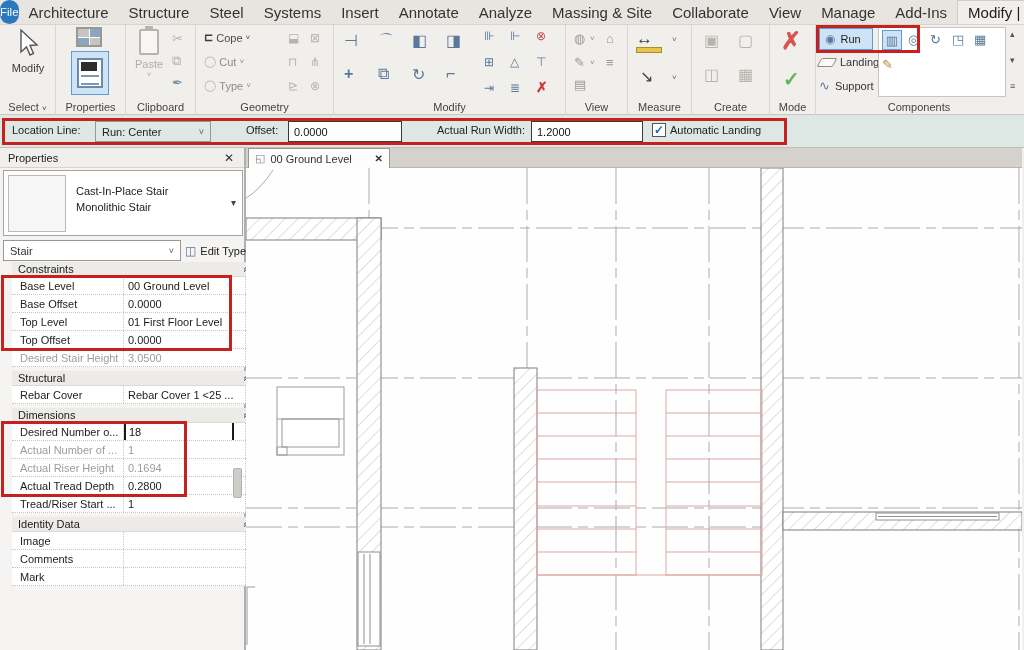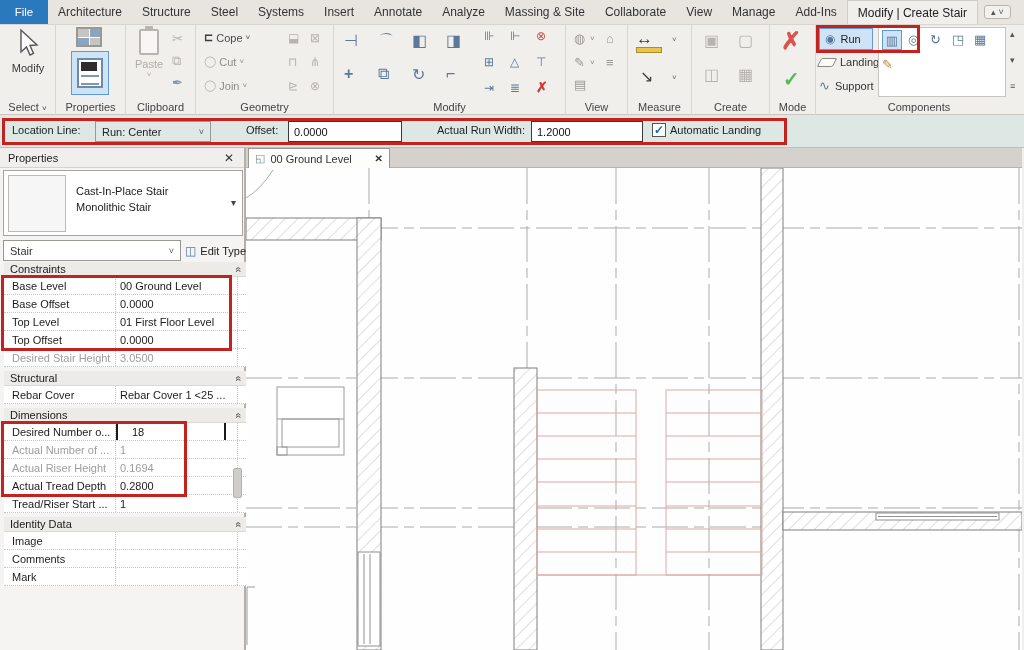--- a/index.html
+++ b/index.html
@@ -1,22 +1,22 @@
 <!DOCTYPE html>
 <html><head>
 <meta charset="utf-8">
 <style>
   * { margin:0; padding:0; box-sizing:border-box; }
   html,body { width:1024px; height:650px; font-family:"Liberation Sans", sans-serif; }
   #app { position:relative; width:1024px; height:650px; background:#f1efec; overflow:hidden; font-size:11px; color:#333; }
 
   
   .tabbar { position:absolute; left:0; top:0; width:1024px; height:25px; background:#e8e5e1; border-bottom:1px solid #d8d5d0; display:flex; align-items:stretch; }
-  .file-tab { width:48px; background:#2a78bd; color:#fff; display:flex; align-items:center; justify-content:center; font-size:11.5px; }
-  .rtab { padding:0 10px; display:flex; align-items:center; color:#333; font-size:12px; white-space:nowrap; }
+  .file-tab { width:48px; background:#2a78bd; color:#fff; display:flex; align-items:center; justify-content:center; font-size:11.5px;border-radius:11px; }
+  .rtab { padding:0 10px; display:flex; align-items:center; color:#333; font-size:15px; white-space:nowrap; }
   .rtab.ctx { background:#f1efec; border:1px solid #d0cdc8; border-bottom:none; color:#222; }
   .ribbon-toggle { margin-left:6px; align-self:center; display:flex; align-items:center; gap:3px; border:1px solid #b9b6b1; border-radius:3px; background:#f3f1ee; padding:1px 6px; font-size:9px; color:#555; }
 
   
   .ribbon { position:absolute; left:0; top:25px; width:1024px; height:90px; background:#f1efec; border-bottom:1px solid #c9c6c1; }
   .panel { position:absolute; top:0; height:90px; border-right:1px solid #d9d6d1; }
   .panel-label { position:absolute; left:0; right:0; bottom:2px; text-align:center; color:#444; font-size:11px; white-space:nowrap; }
   .bigbtn { position:absolute; display:flex; flex-direction:column; align-items:center; color:#3a3a3a; }
   .ico { display:inline-block; text-align:center; color:#5a789a; }
   .ico.gray { color:#9a9894; }
@@ -54,30 +54,30 @@
   .typesel { position:absolute; left:3px; top:22px; width:240px; height:66px; background:#fff; border:1px solid #a6a3a0; }
   .thumb { position:absolute; left:4px; top:4px; width:58px; height:57px; background:#f6f6f6; border:1px solid #bdbab6; }
   .typesel .l1 { position:absolute; left:72px; top:14px; color:#222; }
   .typesel .l2 { position:absolute; left:72px; top:30px; color:#222; }
   .typesel .ar { position:absolute; right:6px; top:26px; color:#444; font-size:10px; }
   .filter-row { position:absolute; left:0; top:92px; width:246px; height:22px; }
   .filter-combo { position:absolute; left:3px; top:0; width:178px; height:21px; border:1px solid #9a9793; background:#fff; display:flex; align-items:center; padding:0 6px; }
   .filter-combo .chev { margin-left:auto; color:#555; font-size:9px; }
   .edittype { position:absolute; left:185px; top:0; height:21px; display:flex; align-items:center; gap:4px; color:#222; }
   .edittype .ei { color:#5a789a; font-size:12px; }
-  .pgrid { position:absolute; left:4px; top:114px; width:246px;text-align:right; }
+  .pgrid { position:absolute; left:12px; top:114px; width:246px;text-align:right; }
   .sect-h { height:15px; background:#edebe8; display:flex; align-items:center; padding-left:6px; color:#1a1a1a; border-bottom:1px solid #dcd9d5; }
   .sect-h .chv { margin-left:auto; margin-right:8px; transform:rotate(90deg); font-size:10px; color:#444; }
   .sect { margin-bottom:4px; background:#fff; }
   .prow { display:flex; height:18px; align-items:center; border-bottom:1px dotted #c8c6c3; background:#fff; }
   .prow .pl { width:112px; padding-left:8px; border-right:1px dotted #c8c6c3; color:#1c1c1c; white-space:nowrap; overflow:hidden; align-self:stretch; display:flex; align-items:center; }
   .prow .pv { flex:1; padding-left:4px; color:#1c1c1c; white-space:nowrap; overflow:hidden; align-self:stretch; display:flex; align-items:center; border-right:1px dotted #c8c6c3; }
   .prow.dis .pl, .prow.dis .pv { color:#9d9d9d; }
   .prow .pend { width:12px; align-self:stretch; }
-  .editbox { border:2px solid #1a1a1a; background:#fff; height:24px; width:110px; display:flex; align-items:center; padding-left:14px; color:#111; }
+  .editbox { border:2px solid #1a1a1a; background:#fff; height:24px; width:110px; display:flex; align-items:center; padding-left:3px; color:#111; }
   .scroll-thumb { position:absolute; right:2px; top:320px; width:9px; height:30px; background:#cfcdca; border:1px solid #b3b1ae; border-radius:2px; z-index:20; }
 
   
   .canvas { position:relative; width:776px; height:502px; background:#fbfbfa; }
   .viewtabs { position:absolute; left:0; top:0; width:100%; height:20px; background:#d5d2ce; border-bottom:1px solid #b8b5b1; }
   .vtab { position:absolute; left:2px; top:0; height:20px; width:142px; background:#fdfdfc; border:1px solid #9a9793; border-bottom:none; display:flex; align-items:center; gap:5px; padding:0 6px; }
   .vtab .vi { color:#7a8aa0; font-size:11px; }
   .vtab .vx { margin-left:auto; color:#333; font-weight:bold; font-size:10px; }
   .draw { position:absolute; left:0; top:20px; }
 </style>
@@ -152,21 +152,21 @@
         <span>Cope</span>
         <span style="font-size:8px;">˅</span>
       </div>
       <div class="small-row" style="left:8px;top:30px;">
         <span class="ico dis">◯</span>
         <span>Cut</span>
         <span style="font-size:8px;">˅</span>
       </div>
       <div class="small-row" style="left:8px;top:54px;">
         <span class="ico dis">◯</span>
-        <span>Join</span>
+        <span>Type</span>
         <span style="font-size:8px;">˅</span>
       </div>
       <span class="ico dis" style="position:absolute;left:92px;top:6px;font-size:12px;">⬓</span>
       <span class="ico dis" style="position:absolute;left:114px;top:6px;font-size:12px;">⊠</span>
       <span class="ico dis" style="position:absolute;left:92px;top:30px;font-size:12px;">⊓</span>
       <span class="ico dis" style="position:absolute;left:114px;top:30px;font-size:12px;">⋔</span>
       <span class="ico dis" style="position:absolute;left:92px;top:54px;font-size:12px;">⊵</span>
       <span class="ico dis" style="position:absolute;left:114px;top:54px;font-size:12px;">⊗</span>
       <div class="panel-label">Geometry</div>
     </div>

